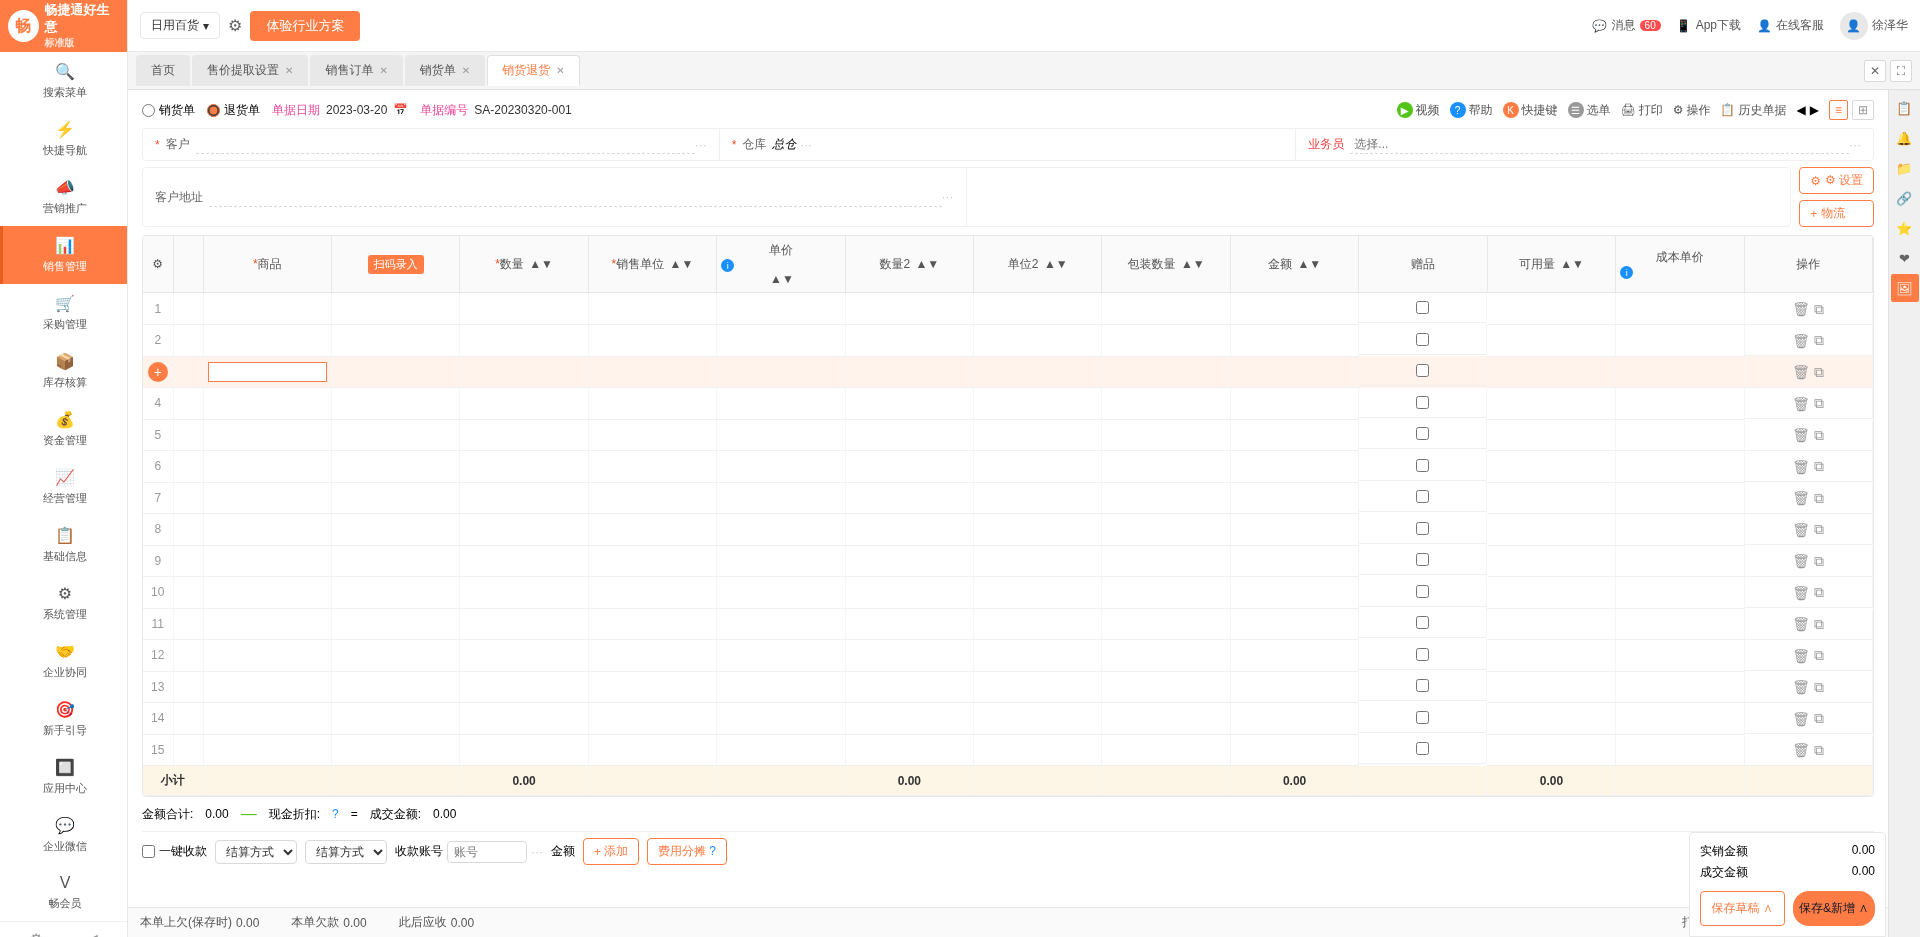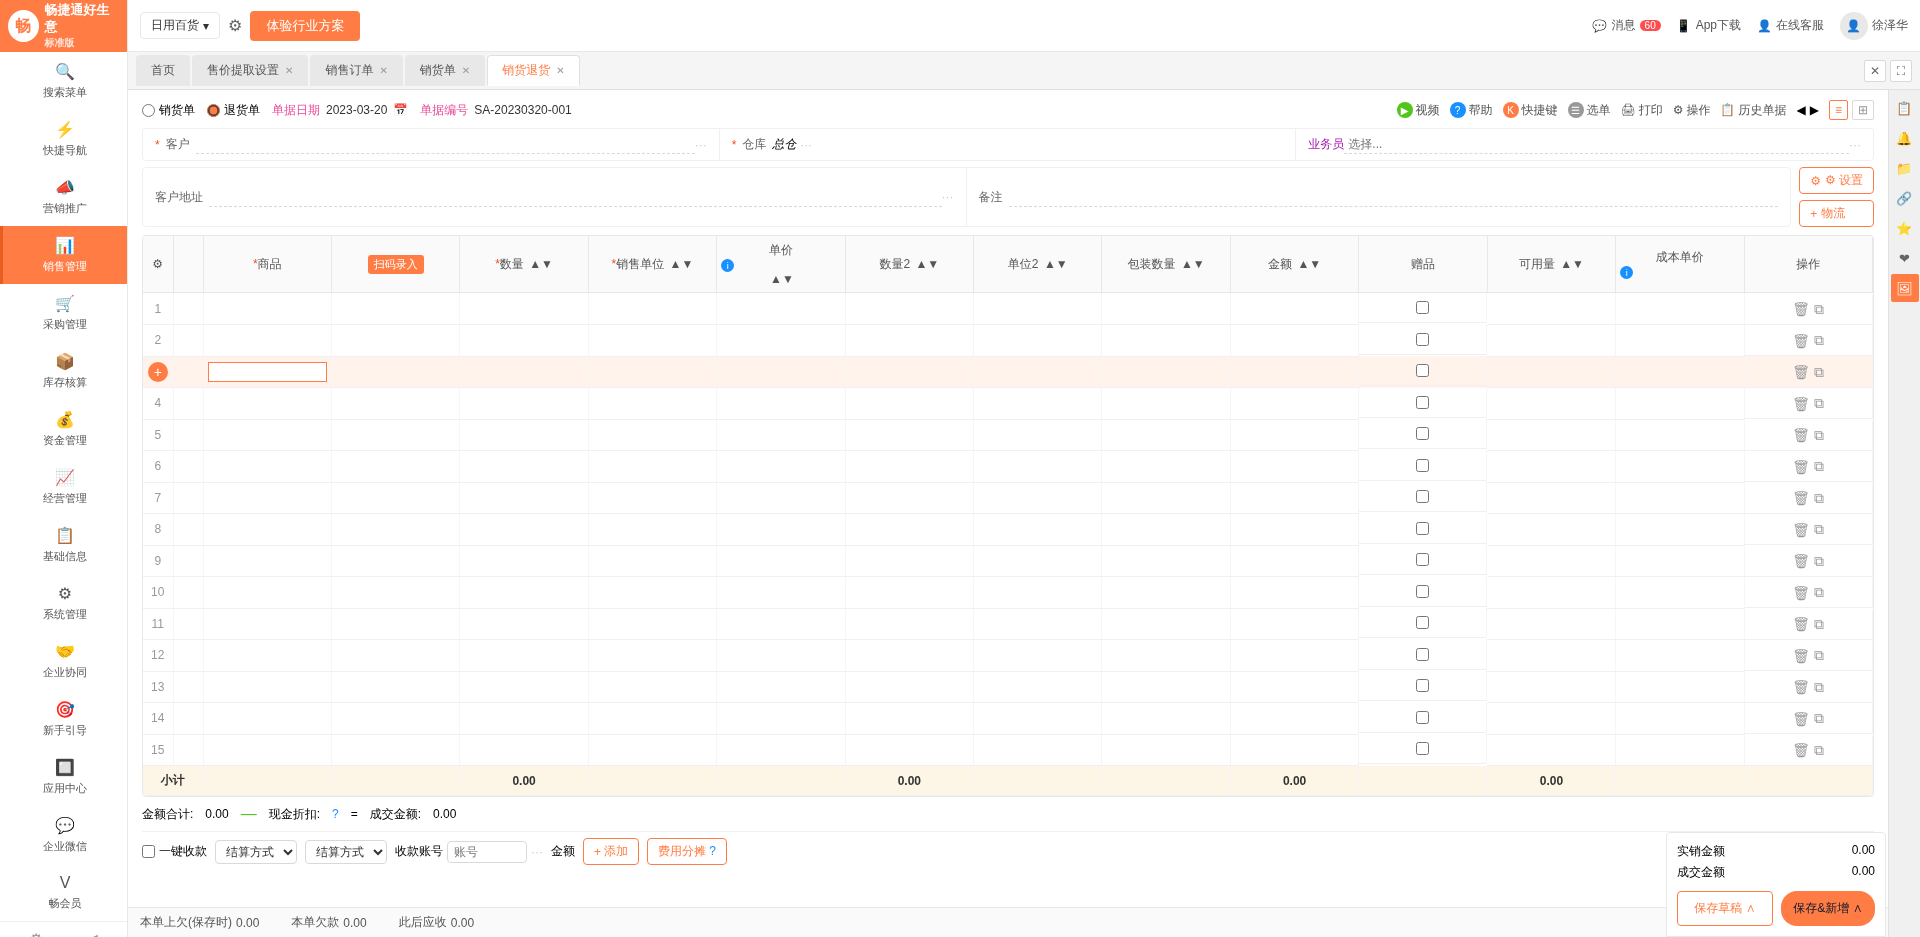--- a/index.html
+++ b/index.html
@@ -299,38 +299,34 @@
             <input type="text" style="flex: 1 1 0%; border-top: none; border-right: none; border-left: none; border-image: initial; border-bottom: 1px dashed rgb(217, 217, 217); outline: none; padding: 2px 4px;">
             <span style="color:#ccc; cursor:pointer;">···</span>
           </div>
           <div style="display:flex; align-items:center; padding:6px 12px; border-right:1px solid #f0f0f0;">
             <span style="color:#f04e23; margin-right:6px;">* </span>
             <span style="color:#666; margin-right:6px;">仓库</span>
             <span style="margin-right:4px;font-style:italic;">总仓</span>
             <span style="color:#ccc; cursor:pointer;">···</span>
           </div>
           <div style="display:flex; align-items:center; padding:6px 12px; position:relative;">
-            <span style="color:#a21caf; ">业务员</span>
+            <span style="color:#ef4444; margin-right:6px;">业务员</span>
             <input type="text" style="flex: 1 1 0%; border-top: none; border-right: none; border-left: none; border-image: initial; border-bottom: 1px dashed rgb(217, 217, 217); outline: none; padding: 2px 4px;" placeholder="选择...">
             <span style="color:#ccc; cursor:pointer;">···</span>
             <div style="position:absolute; right:8px; top:50%; transform:translateY(-50%); display:flex; flex-direction:column; gap:4px;">
             </div>
           </div>
         </div>
 
         <div style="display:flex; align-items:stretch; margin-bottom:8px;">
           <div style="flex:1; display:grid; grid-template-columns:1fr 1fr; border:1px solid #f0f0f0; border-radius:4px;">
             <div style="display:flex; align-items:center; padding:6px 12px; border-right:1px solid #f0f0f0;">
               <span style="color:#666; margin-right:6px;">客户地址</span>
               <input type="text" style="flex: 1 1 0%; border-top: none; border-right: none; border-left: none; border-image: initial; border-bottom: 1px dashed rgb(217, 217, 217); outline: none; padding: 2px 4px;">
               <span style="color:#ccc; cursor:pointer;">···</span>
-            </div>
-            <div style="display:flex; align-items:center; padding:6px 12px;">
-              <span style="color:#666; margin-right:6px;">备注</span>
-              <input type="text" style="flex: 1 1 0%; border-top: none; border-right: none; border-left: none; border-image: initial; border-bottom: 1px dashed rgb(217, 217, 217); outline: none; padding: 2px 4px;">
             </div>
           </div>
           <div style="display:flex; flex-direction:column; gap:6px; margin-left:8px;">
             <button class="btn-orange-outline">
               <span>⚙</span>
               <span>⚙ 设置</span>
             </button>
             <button class="btn-orange-outline">
               <span>+</span>
               <span>物流</span>
@@ -826,21 +822,21 @@
       <div class="side-icon">📋</div>
       <div class="side-icon">🔔</div>
       <div class="side-icon">📁</div>
       <div class="side-icon">🔗</div>
       <div class="side-icon">⭐</div>
       <div class="side-icon">❤</div>
       <div class="side-icon active-orange">🖼</div>
     </div>
   </div>
 
-  <div style="position:fixed; right:34px; bottom:0; width:220px; background:#fff; border:1px solid #e8e8e8; border-radius:4px 4px 0 0; padding:10px;">
+  <div style="position:fixed; right:34px; bottom:0; width:197px; background:#fff; border:1px solid #e8e8e8; border-radius:4px 4px 0 0; padding:10px;">
     <div style="display:flex; justify-content:space-between; margin-bottom:4px;">
       <span>实销金额</span>
       <span style="font-weight:500;">0.00</span>
     </div>
     <div style="display:flex; justify-content:space-between; margin-bottom:10px;">
       <span>成交金额</span>
       <span style="font-weight:500;">0.00</span>
     </div>
     <div style="display:flex; gap:8px;">
       <button class="save-draft-btn" style="flex:1;">

